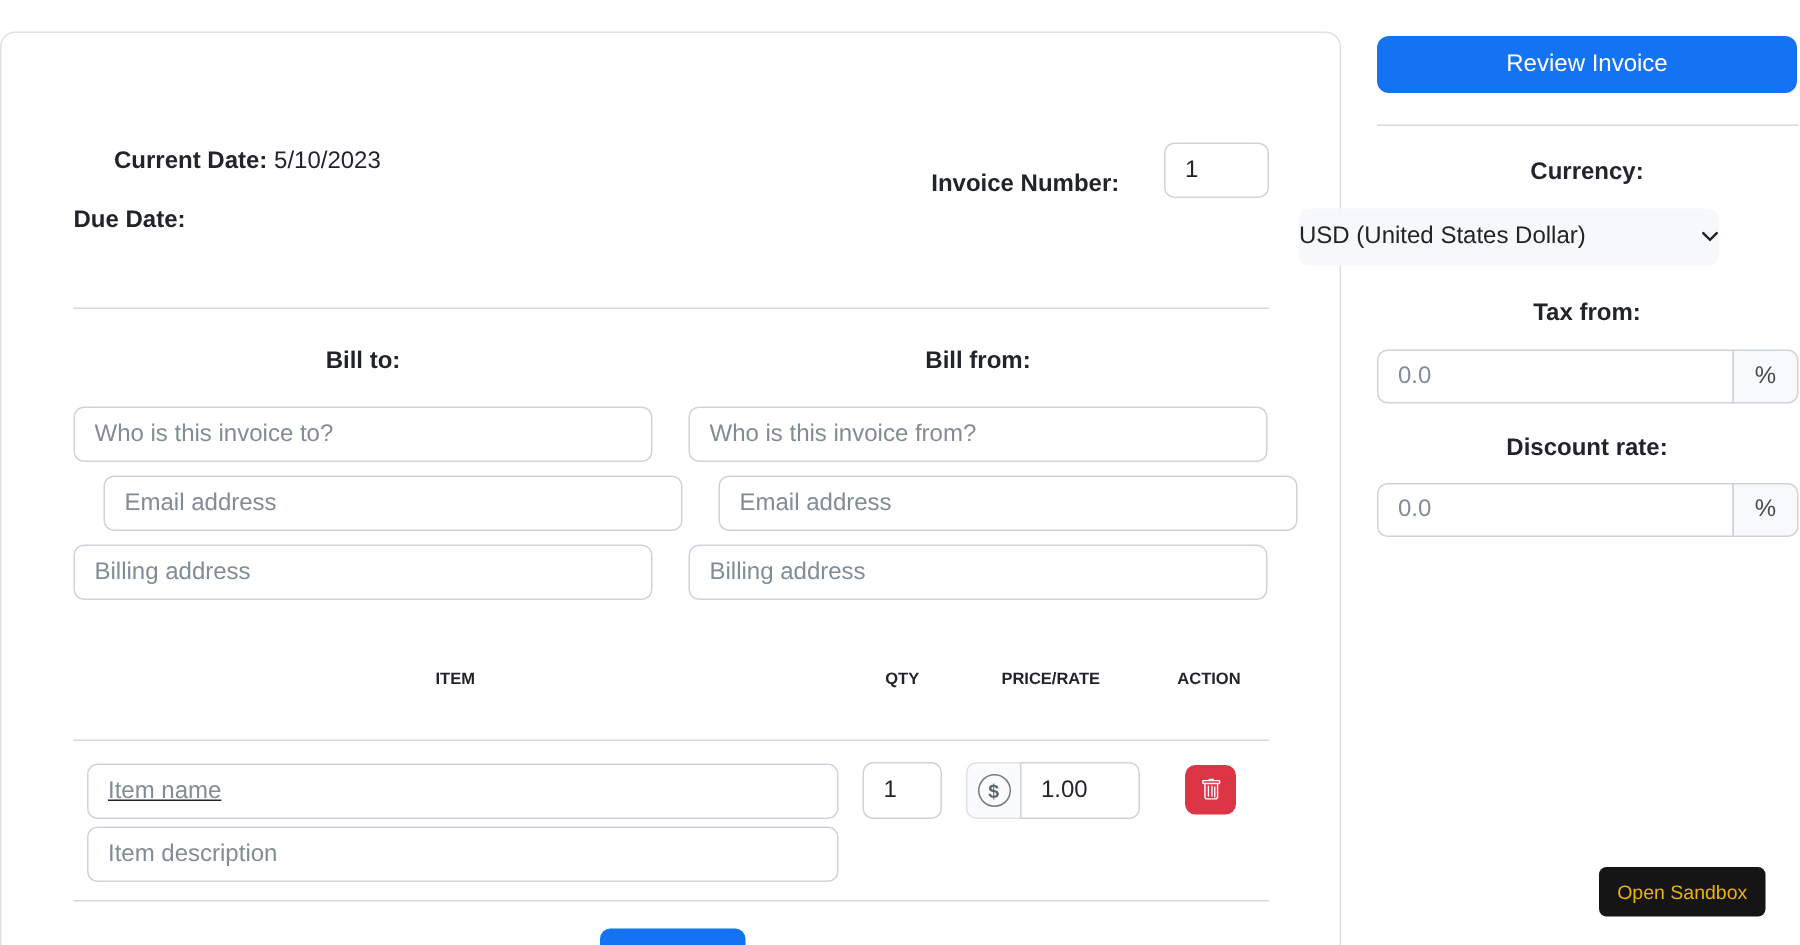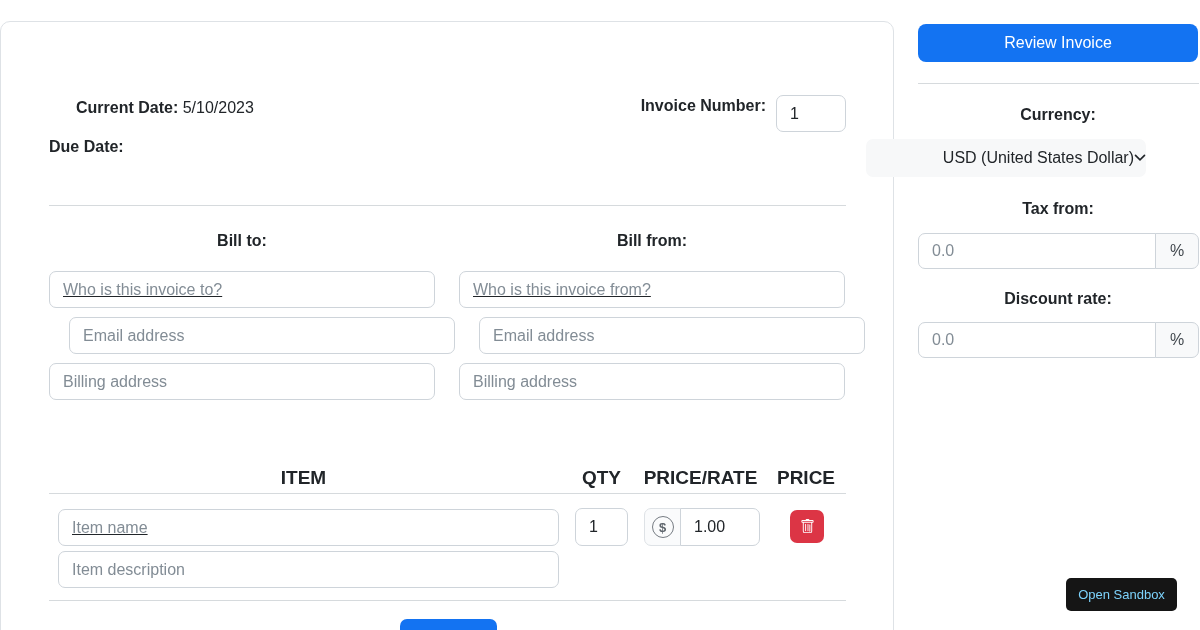--- a/index.html
+++ b/index.html
@@ -29,31 +29,31 @@
   }
   input::placeholder { color: #828c95; opacity: 1; }
 
   .cur-date { left: 75px; top: 77px; }
   .due-label { left: 48px; top: 116px; }
   .due-input {
     left: 133px; top: 105px; width: 148px; height: 39px; border-radius: 8px;
     display: flex; align-items: center; justify-content: space-between; padding: 0 14px;
     color: #4d565e; cursor: pointer;
   }
-  .invnum-label { left: 600px; top: 75px; width: 165px; text-align: right; }
+  .invnum-label { left: 600px; top: 92px; width: 165px; text-align: center; }
   .invnum-input { left: 775px; top: 73px; width: 70px; height: 37px; }
 
   .d1 { top: 183px; }
   .bill-head-to   { left: 48px;  top: 210px; width: 386px; }
   .bill-head-from { left: 458px; top: 210px; width: 386px; }
   .col-l { left: 48px; width: 386px; height: 37px; }
   .col-r { left: 458px; width: 386px; height: 37px; }
-  .r1 { top: 249px; text-decoration: underline; } .r2 { top: 295px; margin-left: 20px; } .r3 { top: 341px; }
+  .r1 { top: 249px; } .r2 { top: 295px; margin-left: 20px; } .r3 { top: 341px; }
 
-  .th { top: 445px; font-size: 19px; }
+  .th { top: 425px; font-size: 11px; }
   .th-item   { left: 48px;  width: 509px; }
   .th-qty    { left: 574px; width: 53px; }
   .th-price  { left: 637px; width: 125px; }
   .th-action { left: 770px; width: 70px; }
   .d2 { top: 471px; }
 
   .item-name { left: 57px; top: 487px; width: 501px; height: 37px; text-decoration: underline; }
   .item-desc { left: 57px; top: 529px; width: 501px; height: 37px; }
   .qty-input { left: 574px; top: 486px; width: 53px; height: 38px; }
   .price-prepend {
@@ -84,36 +84,36 @@
     left: 918px; top: 24px; width: 280px; height: 38px;
     background: #1373f2; color: #fff; border: none; border-radius: 8px;
     font-family: inherit; font-size: 16px; cursor: pointer;
   }
   .sb-div { left: 918px; top: 83px; width: 281px; border-top: 1px solid #d6dadd; position: absolute; }
   .sb-label { left: 918px; width: 280px; text-align: center; }
   .cur-label  { top: 106px; }
   .cur-select {
     left: 866px; top: 139px; width: 280px; height: 38px;
     background: #f7f8f9; border-radius: 7px; cursor: pointer;
-    display: flex; align-items: center; justify-content: flex-end; 
+    display: flex; align-items: center; justify-content: space-between; gap: 13px;
   }
   .tax-label  { top: 200px; }
   .rate-input { left: 918px; width: 238px; height: 36px; border-radius: 7px 0 0 7px; }
   .rate-suffix {
     left: 1155px; width: 44px; height: 36px;
     background: #f8f9fa; border: 1px solid #ced4da; border-radius: 0 7px 7px 0;
     display: flex; align-items: center; justify-content: center; color: #43494f;
   }
   .tax-row  { top: 233px; }
   .disc-label { top: 290px; }
   .disc-row { top: 322px; }
 
   .sandbox-btn {
     left: 1066px; top: 578px; width: 111px; height: 33px;
-    background: #151515; color: #7dd3fc; border: none; border-radius: 5px;
+    background: #151515; color: #eab308; border: none; border-radius: 5px;
     font-family: inherit; font-size: 13px; cursor: pointer;
   }
   svg { display: block; }
 </style>
 </head>
 <body>
 
 <div class="card">
 
   <div class="abs cur-date">
@@ -135,21 +135,21 @@
   <input class="abs col-l r2" placeholder="Email address" style="">
   <input class="abs col-l r3" placeholder="Billing address" style="">
 
   <input class="abs col-r r1" placeholder="Who is this invoice from?" style="">
   <input class="abs col-r r2" placeholder="Email address" style="">
   <input class="abs col-r r3" placeholder="Billing address" style="">
 
   <div class="abs b center th th-item">ITEM</div>
   <div class="abs b center th th-qty">QTY</div>
   <div class="abs b center th th-price">PRICE/RATE</div>
-  <div class="abs b center th th-action">PRICE</div>
+  <div class="abs b center th th-action">ACTION</div>
 
   <div class="divider d2"></div>
 
   <input class="abs item-name" placeholder="Item name" style="">
   <input class="abs item-desc" placeholder="Item description" style="">
   <input class="abs qty-input" value="1" style="">
 
   <div class="abs price-prepend">
     <span class="dollar-circle">$</span>
   </div>

